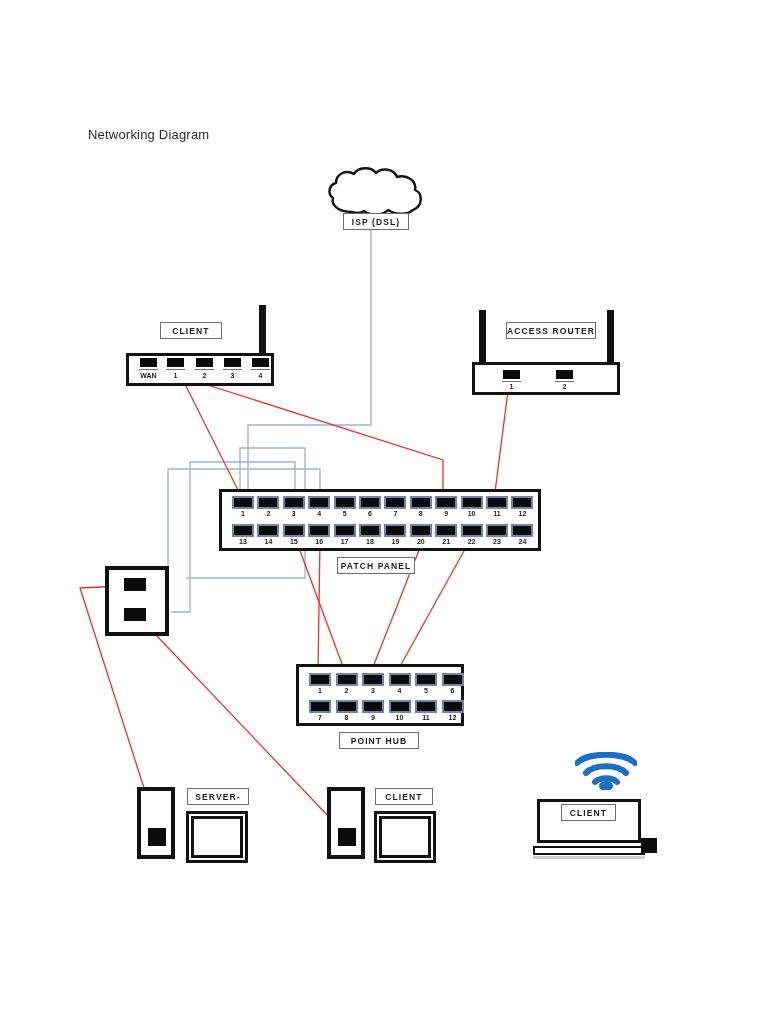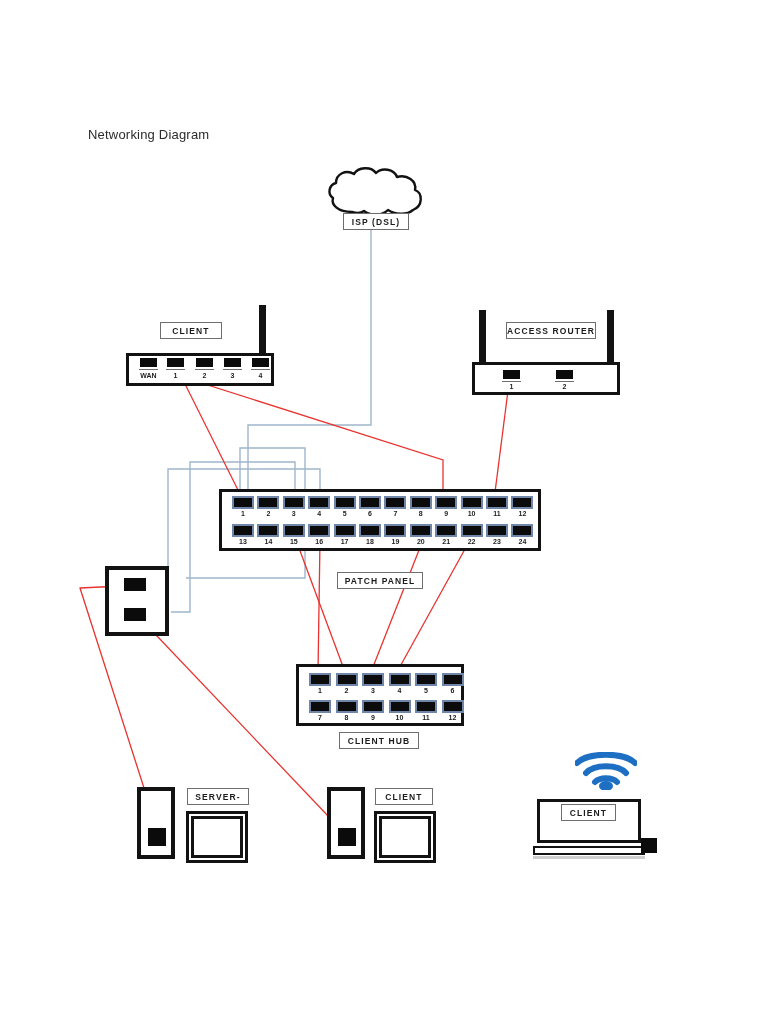--- a/index.html
+++ b/index.html
@@ -321,21 +321,21 @@
       <div class="port-num" style="left: 403.8px; top: 538px; width: 34px;">20</div>
       <div class="port-framed" style="left: 435.2px; top: 524px; width: 22px; height: 13px;"></div>
       <div class="port-num" style="left: 429.2px; top: 538px; width: 34px;">21</div>
       <div class="port-framed" style="left: 460.6px; top: 524px; width: 22px; height: 13px;"></div>
       <div class="port-num" style="left: 454.6px; top: 538px; width: 34px;">22</div>
       <div class="port-framed" style="left: 486px; top: 524px; width: 22px; height: 13px;"></div>
       <div class="port-num" style="left: 480px; top: 538px; width: 34px;">23</div>
       <div class="port-framed" style="left: 511.4px; top: 524px; width: 22px; height: 13px;"></div>
       <div class="port-num" style="left: 505.4px; top: 538px; width: 34px;">24</div>
     </div>
-  <div class="label-box" style="left:337px; top:572px; width:86px; height:17px;">PATCH PANEL</div>
+  <div class="label-box" style="left:337px; top:557px; width:78px; height:17px;">PATCH PANEL</div>
 
   <div class="chassis" style="left:296px; top:664px; width:168px; height:62px;"></div>
   <div id="switch-hub-ports">
       <div class="port-framed" style="left: 309px; top: 673px; width: 22px; height: 13px;"></div>
       <div class="port-num" style="left: 303px; top: 687px; width: 34px;">1</div>
       <div class="port-framed" style="left: 335.5px; top: 673px; width: 22px; height: 13px;"></div>
       <div class="port-num" style="left: 329.5px; top: 687px; width: 34px;">2</div>
       <div class="port-framed" style="left: 362px; top: 673px; width: 22px; height: 13px;"></div>
       <div class="port-num" style="left: 356px; top: 687px; width: 34px;">3</div>
       <div class="port-framed" style="left: 388.5px; top: 673px; width: 22px; height: 13px;"></div>
@@ -350,21 +350,21 @@
       <div class="port-num" style="left: 329.5px; top: 714px; width: 34px;">8</div>
       <div class="port-framed" style="left: 362px; top: 700px; width: 22px; height: 13px;"></div>
       <div class="port-num" style="left: 356px; top: 714px; width: 34px;">9</div>
       <div class="port-framed" style="left: 388.5px; top: 700px; width: 22px; height: 13px;"></div>
       <div class="port-num" style="left: 382.5px; top: 714px; width: 34px;">10</div>
       <div class="port-framed" style="left: 415px; top: 700px; width: 22px; height: 13px;"></div>
       <div class="port-num" style="left: 409px; top: 714px; width: 34px;">11</div>
       <div class="port-framed" style="left: 441.5px; top: 700px; width: 22px; height: 13px;"></div>
       <div class="port-num" style="left: 435.5px; top: 714px; width: 34px;">12</div>
     </div>
-  <div class="label-box" style="left:339px; top:732px; width:80px; height:17px;">CLIENT HUB</div>
+  <div class="label-box" style="left:339px; top:732px; width:80px; height:17px;">POINT HUB</div>
 
   <div id="wallplate"></div>
   <div class="wp-jack" style="left:124px; top:578px;"></div>
   <div class="wp-jack" style="left:124px; top:608px;"></div>
 
   <div class="tower" style="left:137px; top:787px; width:38px; height:72px;"></div>
   <div class="tower-port" style="left:148px; top:828px; width:18px; height:18px;"></div>
   <div class="label-box" style="left:187px; top:788px; width:62px; height:17px;">SERVER-</div>
   <div class="monitor-outer" style="left:186px; top:811px; width:62px; height:52px;"></div>
   <div class="monitor-inner" style="left:191px; top:816px; width:52px; height:42px;"></div>

